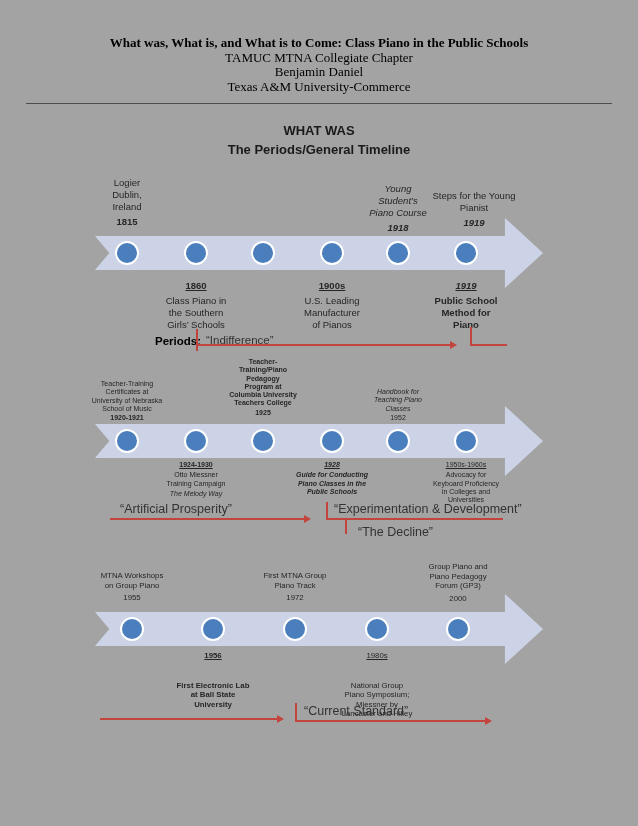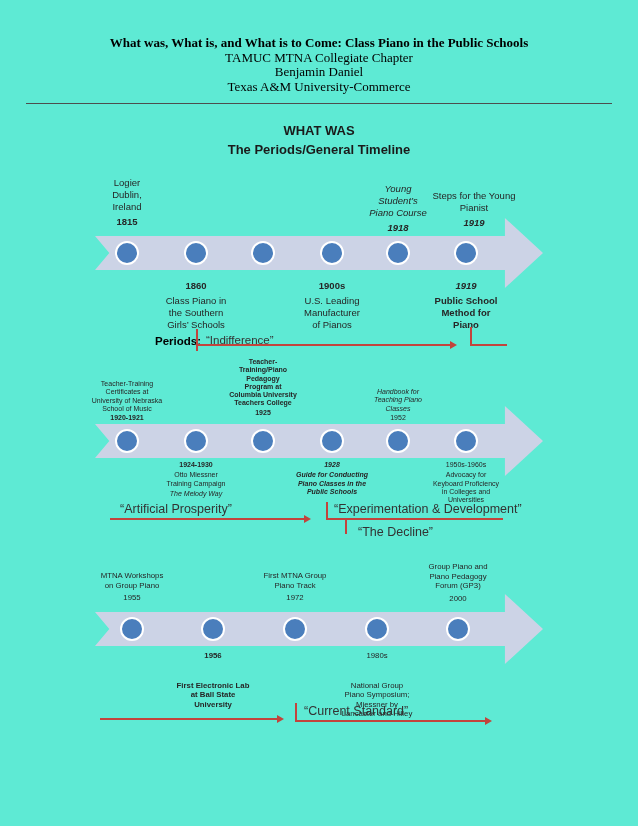--- a/index.html
+++ b/index.html
@@ -1,16 +1,16 @@
 <!DOCTYPE html>
 <html><head>
 <meta charset="utf-8">
 <style>
   html,body{margin:0;padding:0;background:#fff;}
-  .page{position:relative;width:638px;height:826px;background:#5eead4;overflow:hidden;
+  .page{position:relative;width:638px;height:826px;background:#a3a3a3;overflow:hidden;
         font-family:"Liberation Sans",sans-serif;color:#262626;}
   
   .hdr{position:absolute;top:36px;left:0;right:0;text-align:center;
        font-family:"Liberation Serif",serif;font-size:13px;line-height:14.5px;color:#000;}
   .hdr-title{font-weight:bold;}
   .rule{position:absolute;top:103px;left:26px;width:586px;border-top:1.5px solid #4d4d4d;}
   
   .sec{position:absolute;top:121px;left:0;right:0;text-align:center;
        font-weight:bold;font-size:13px;line-height:19px;color:#1a1a1a;}
   
@@ -21,21 +21,21 @@
        transform:translate(-50%,-50%);}
   
   .lbl{position:absolute;transform:translateX(-50%);text-align:center;color:#262626;}
   .t1{font-size:9.5px;line-height:12px;}
   .t2{font-size:7px;line-height:8.3px;}
   .t3{font-size:7.8px;line-height:9.5px;}
   .txt{white-space:pre-line;}
   .sub{white-space:pre-line;margin-top:2px;}
   .lbl.above .yr{margin-top:3px;}
   .lbl.above.t2 .yr{margin-top:1px;}
-  .lbl.below .yr{margin-bottom:3px;}
+  .lbl.below .yr{margin-bottom:3px;text-decoration:underline;}
   .lbl.below.t2 .yr{margin-bottom:2px;}
   .lbl.below.t3 .yr{margin-bottom:20px;}
   .b{font-weight:bold;}
   .it{font-style:italic;}
   
   .rl{position:absolute;background:#c2443c;}
   .ah{position:absolute;width:0;height:0;border-top:4px solid transparent;
       border-bottom:4px solid transparent;border-left:7px solid #c2443c;}
   .ptext{position:absolute;color:#333;font-size:12.5px;line-height:14px;}
   .ptext-sm{position:absolute;color:#333;font-size:11.5px;line-height:13px;}

